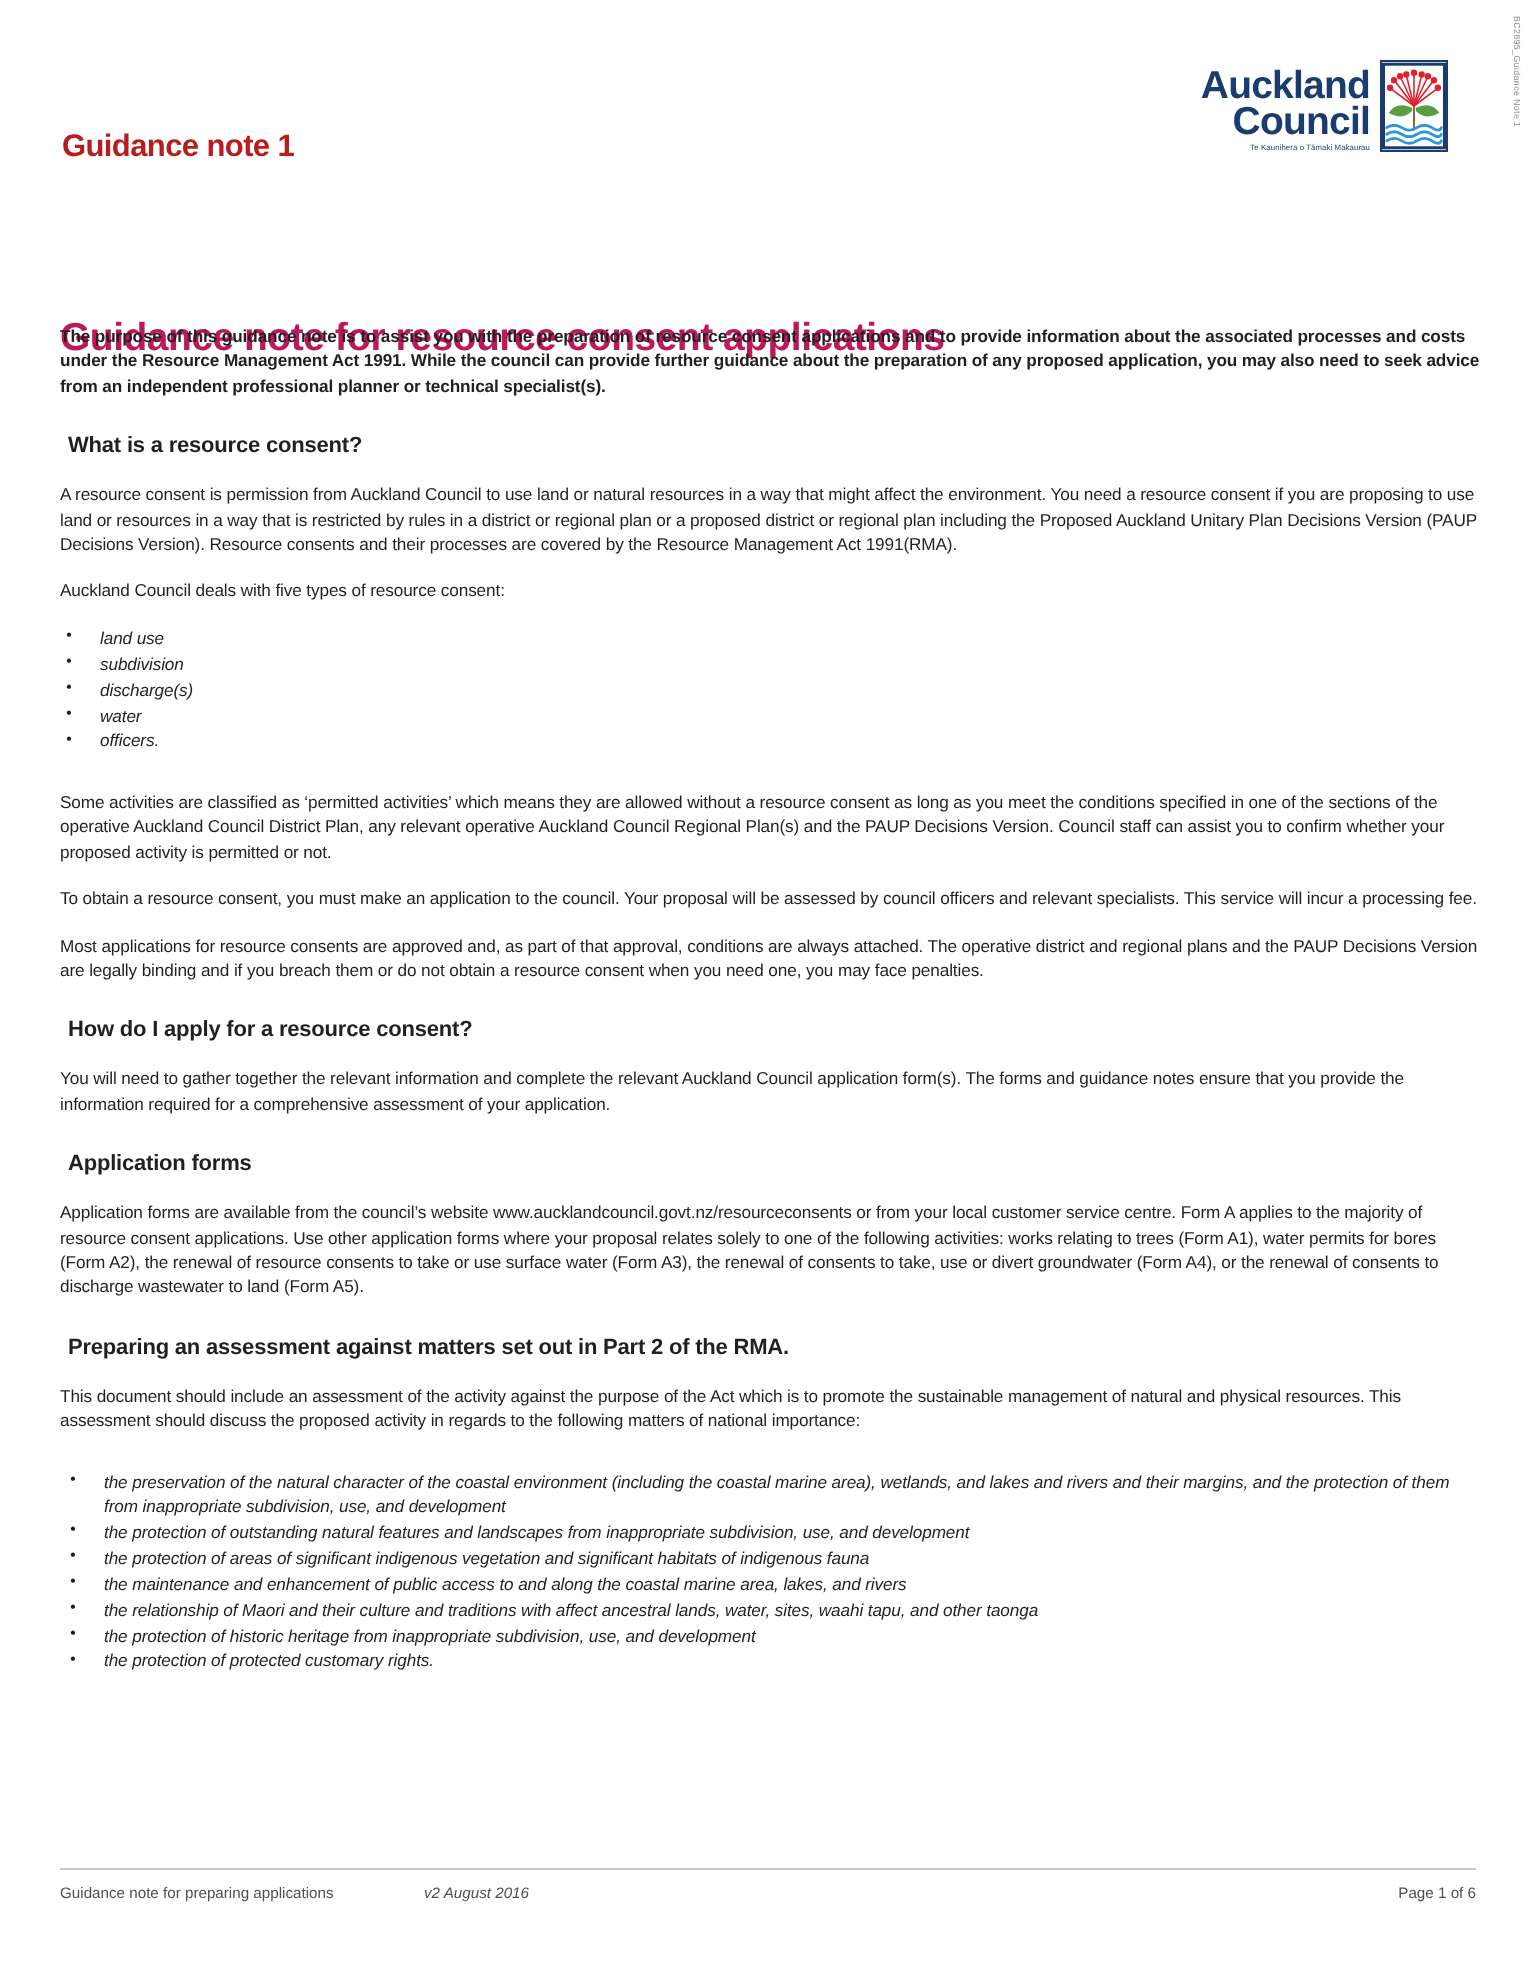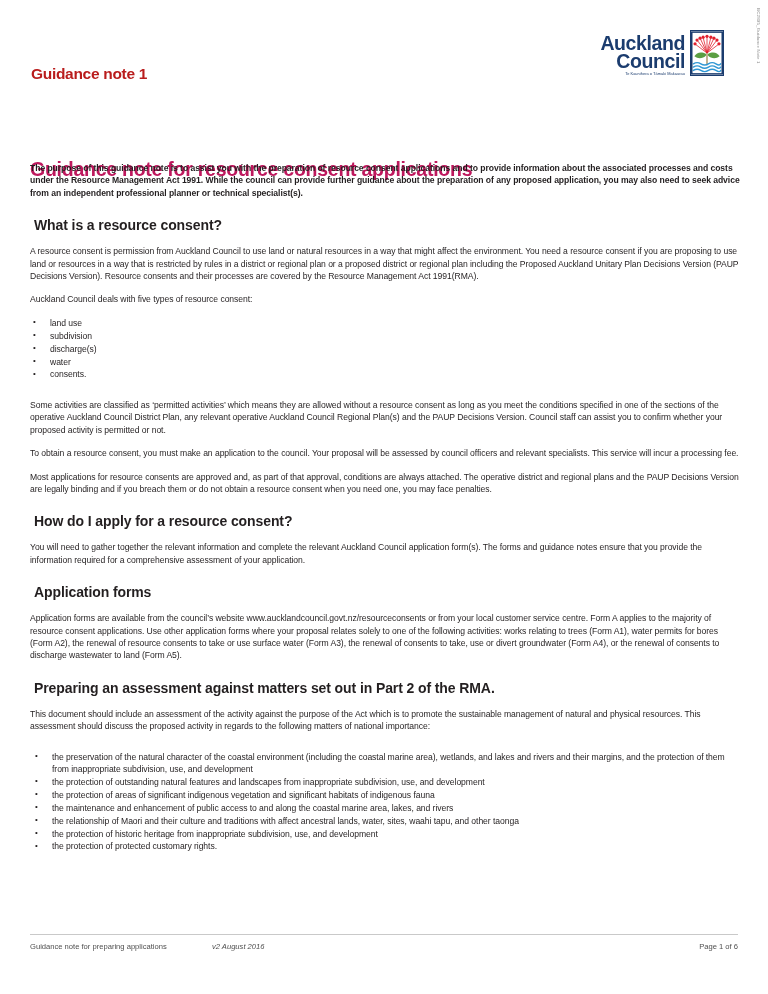--- a/index.html
+++ b/index.html
@@ -114,29 +114,30 @@
     color: #231f20;
     letter-spacing: -0.06px;
   }
   p.lead {
     font-weight: bold;
     margin-bottom: 18px;
   }
   h2.section {
     margin: 0 0 12px 0;
     padding-left: 4px;
-    font-size: 14px;
+    font-size: 11px;
     font-weight: bold;
     color: #231f20;
     letter-spacing: -0.1px;
   }
   ul {
     margin: 0 0 11px 0;
     padding: 0;
     list-style: none;
+    font-style: italic;
   }
   ul li {
     position: relative;
     font-size: 8.6px;
     line-height: 12.4px;
     padding-left: 20px;
     margin-bottom: 0.5px;
     letter-spacing: -0.06px;
   }
   ul li::before {
@@ -242,21 +243,21 @@
 
     <h2 class="section">What is a resource consent?</h2>
     <p>A resource consent is permission from Auckland Council to use land or natural resources in a way that might affect the environment. You need a resource consent if you are proposing to use land or resources in a way that is restricted by rules in a district or regional plan or a proposed district or regional plan including the Proposed Auckland Unitary Plan Decisions Version (PAUP Decisions Version).  Resource consents and  their processes are covered by the Resource Management Act 1991(RMA).</p>
     <p>Auckland Council deals with five types of resource consent:</p>
 
     <ul>
       <li>land use</li>
       <li>subdivision</li>
       <li>discharge(s)</li>
       <li>water</li>
-      <li>consents.</li>
+      <li>officers.</li>
     </ul>
 
     <div class="spacer-sm"></div>
 
     <p>Some activities are classified as ‘permitted activities’ which means they are allowed without a resource consent as long as you meet the conditions specified in one of the sections of the operative Auckland Council District Plan, any relevant operative Auckland Council Regional Plan(s) and the PAUP Decisions Version. Council staff can assist you to confirm whether your proposed activity is permitted or not.</p>
     <p>To obtain a resource consent, you must make an application to the council. Your proposal will be assessed by council officers and relevant specialists. This service will incur a processing fee.</p>
     <p>Most applications for resource consents are approved and, as part of that approval, conditions are always attached. The operative district and regional plans and the PAUP Decisions Version are legally binding and if you breach them or do not obtain a resource consent when you need one, you may face penalties.</p>
 
     <div class="spacer-sm"></div>
 

